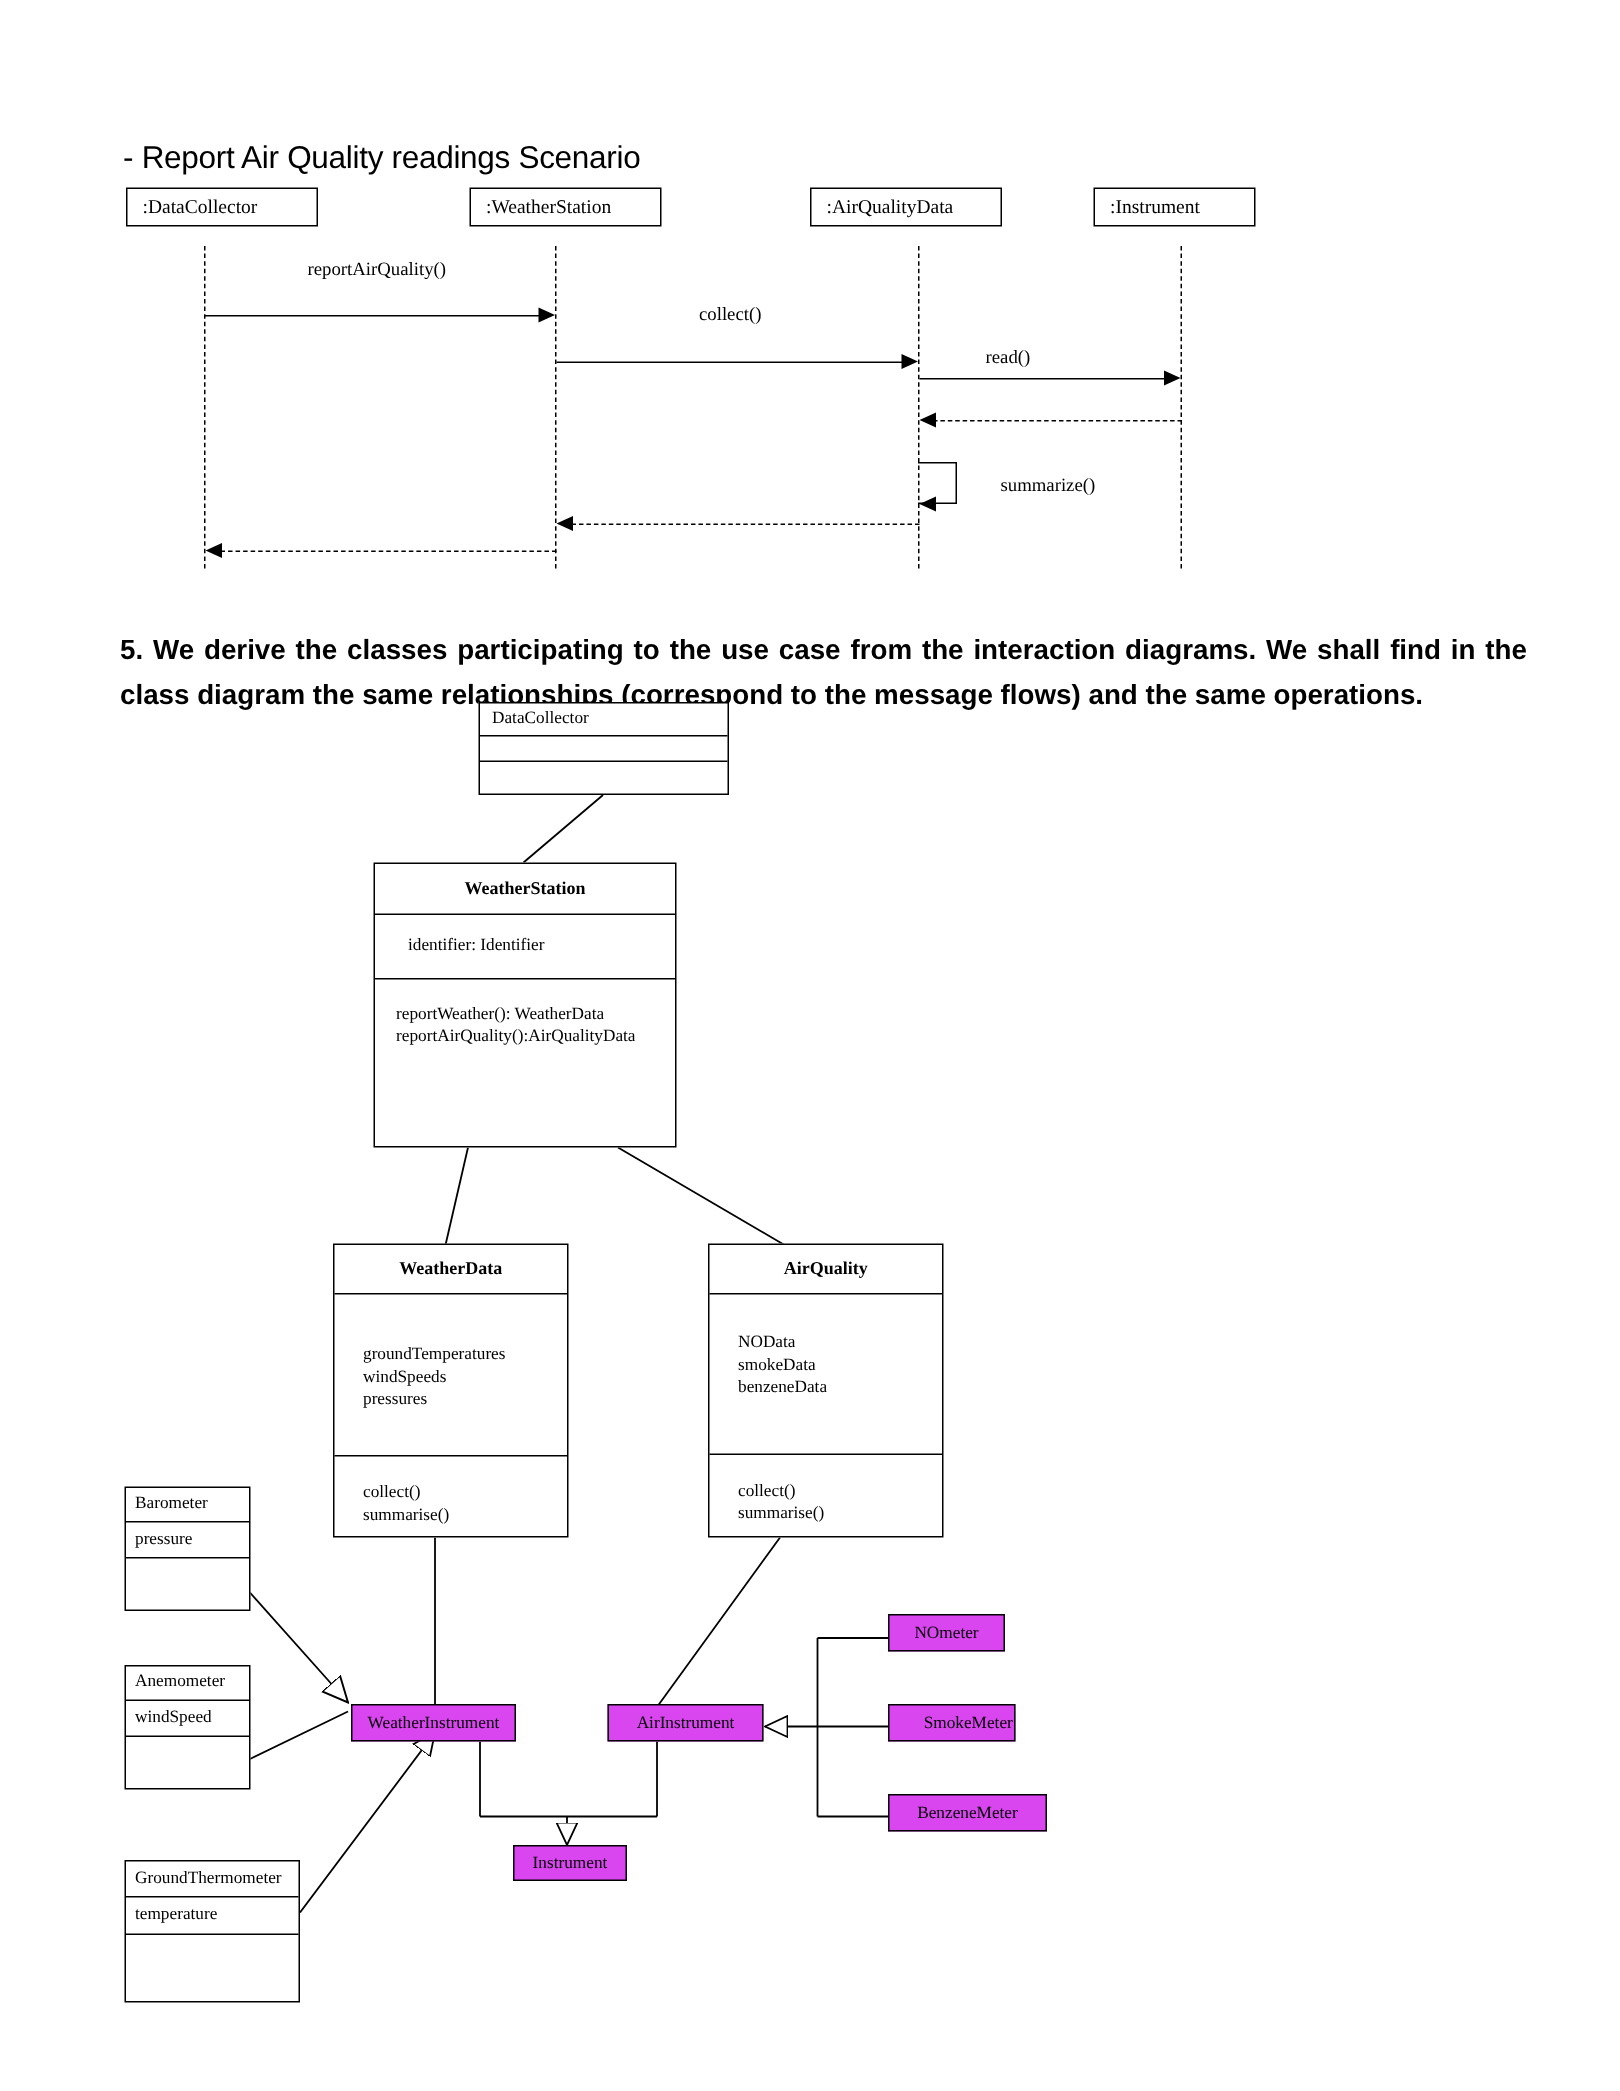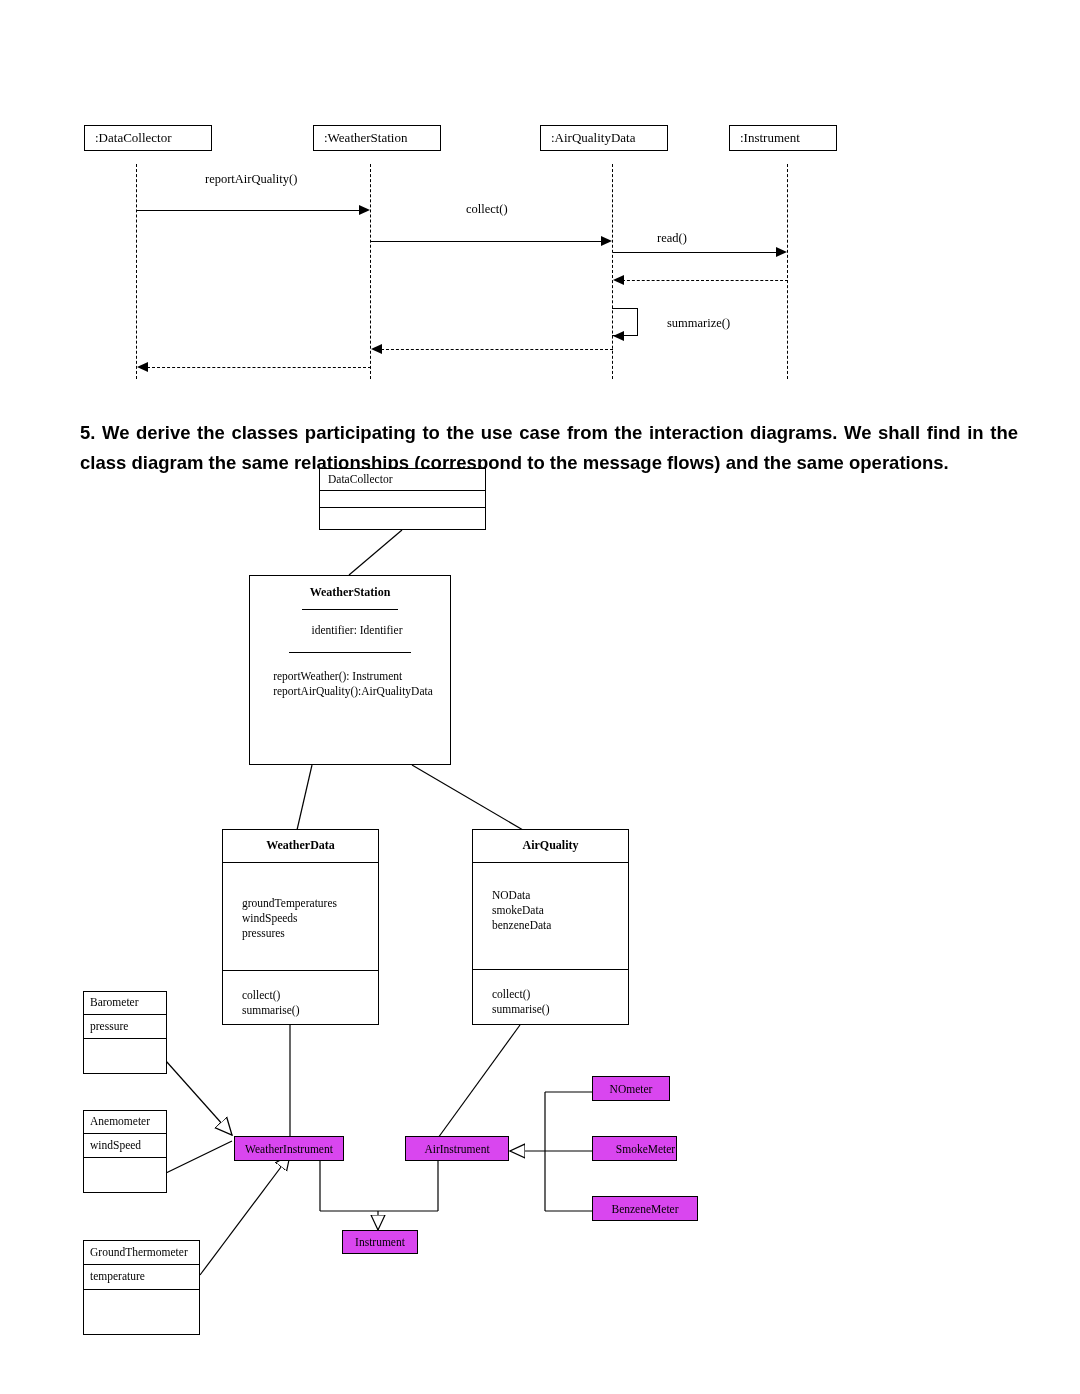--- a/index.html
+++ b/index.html
@@ -119,20 +119,21 @@
     font-size: 11.5px;
     white-space: nowrap;
   }
   #cls svg, #seq svg { position: absolute; left: 0; top: 0; overflow: visible; }
 </style>
 </head>
 <body>
 
 <div id="page">
 
+  <div class="scenario-title">- Report Air Quality readings Scenario</div>
 
   <div id="seq">
 
     <div class="obj-box" style="left:84px;  top:125px; width:128px;">
       <span>:DataCollector</span>
     </div>
     <div class="obj-box" style="left:313px; top:125px; width:128px;">
       <span>:WeatherStation</span>
     </div>
     <div class="obj-box" style="left:540px; top:125px; width:128px;">
@@ -216,24 +217,24 @@
       <line x1="524" y1="696" x2="592" y2="696" stroke="#000" stroke-width="1.2"></line>
       <line x1="524" y1="696" x2="510" y2="696" stroke="#000" stroke-width="1.2" marker-end="url(#gen)"></line>
     </svg>
 
     <div class="cbox" style="left:319px; top:13px; width:167px; height:62px;">
       <div class="sec name plain" style="height:22px;">DataCollector</div>
       <div class="sec" style="height:17px;"></div>
       <div class="sec" style="height:21px;"></div>
     </div>
 
-    <div class="cbox" style="left:249px; top:120px; width:202px; height:190px;align-items:center;">
+    <div class="cbox" style="left:249px; top:120px; width:202px; height:190px;">
       <div class="sec name bold" style="height:34px;">WeatherStation</div>
       <div class="sec" style="height:44px; padding-top:13px; padding-left:22px;">identifier: Identifier</div>
-      <div class="sec" style="height:112px; padding-top:16px; padding-left:14px; white-space:pre-line;">reportWeather(): Instrument
+      <div class="sec" style="height:112px; padding-top:16px; padding-left:14px; white-space:pre-line;">reportWeather(): WeatherData
 reportAirQuality():AirQualityData</div>
     </div>
 
     <div class="cbox" style="left:222px; top:374px; width:157px; height:196px;">
       <div class="sec name bold" style="height:33px;">WeatherData</div>
       <div class="sec" style="height:109px; padding-top:33px; padding-left:19px; white-space:pre-line;">groundTemperatures
 windSpeeds
 pressures</div>
       <div class="sec" style="height:54px; padding-top:17px; padding-left:19px; white-space:pre-line;">collect()
 summarise()</div>

